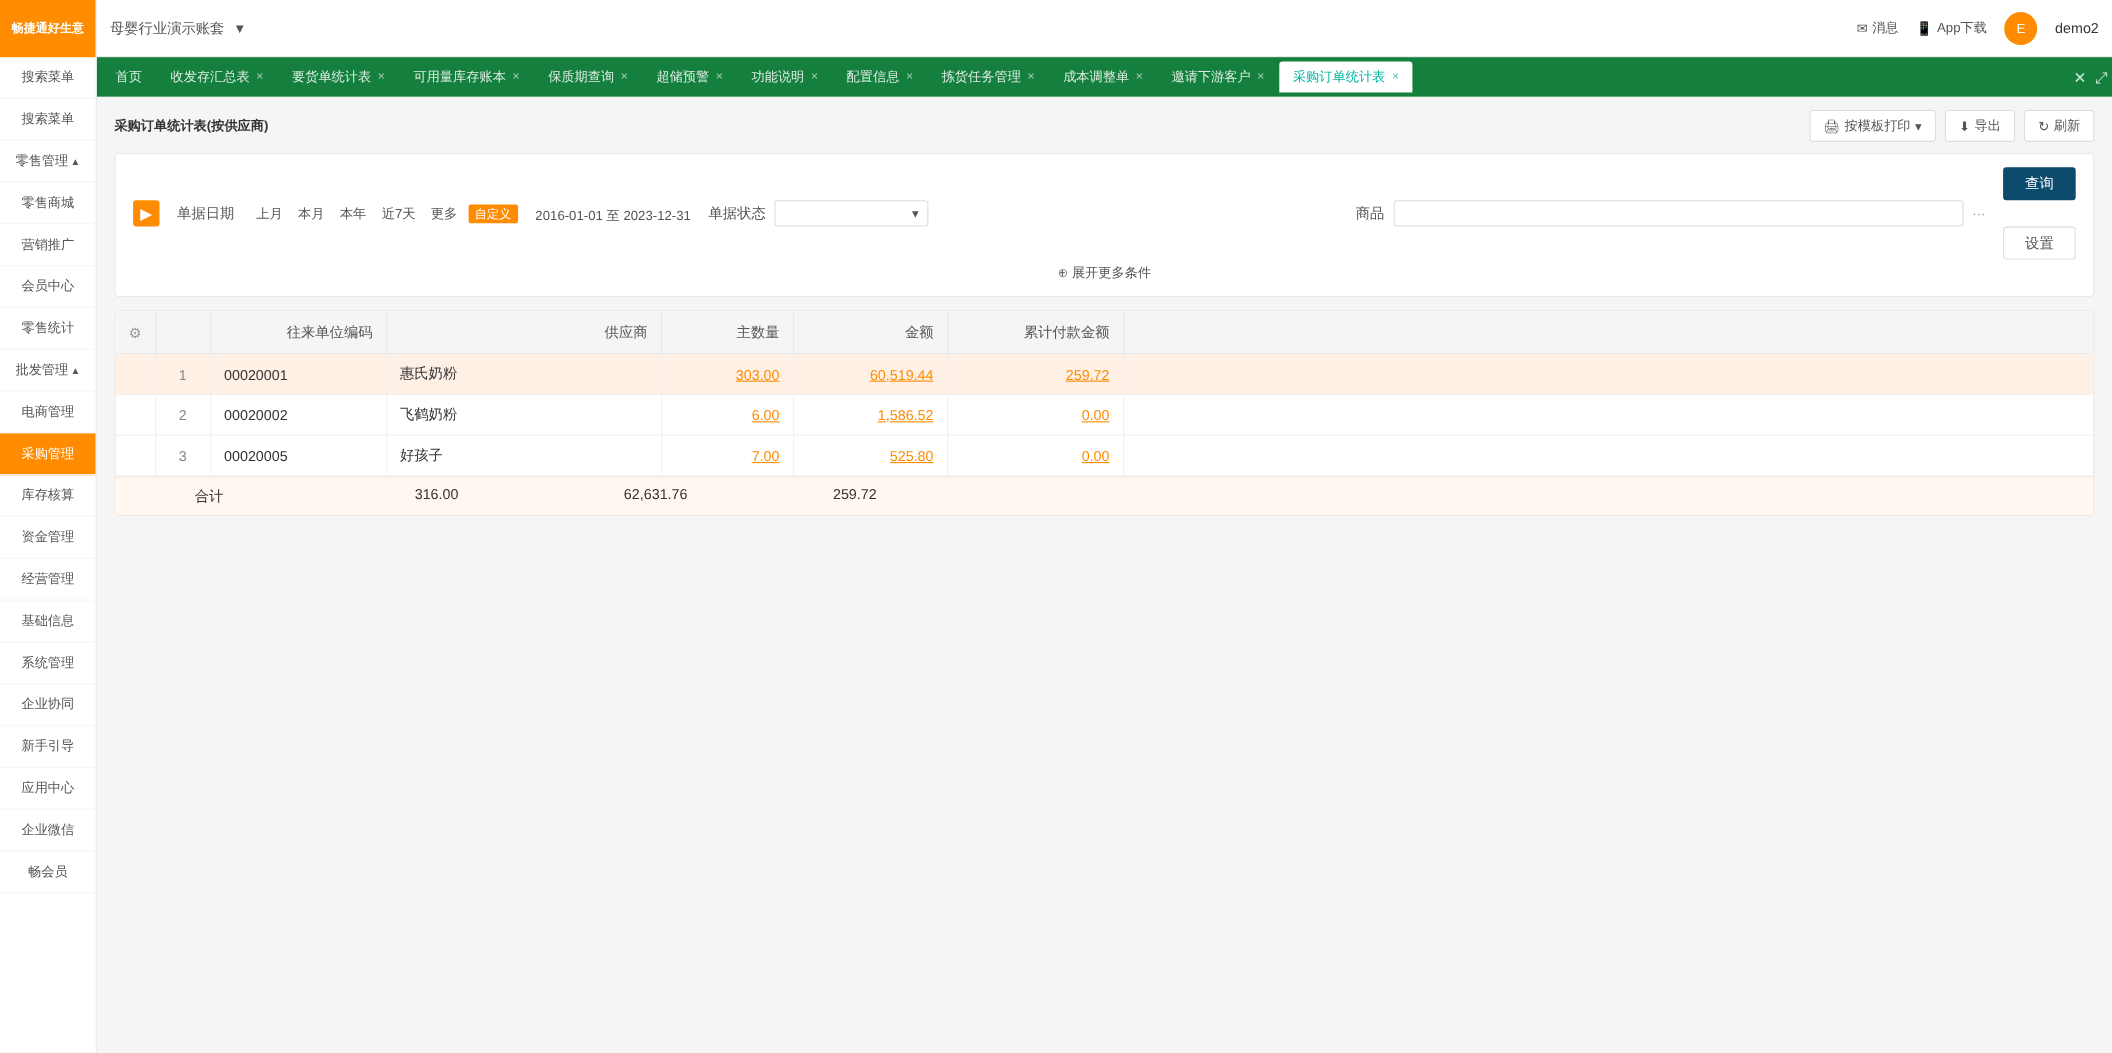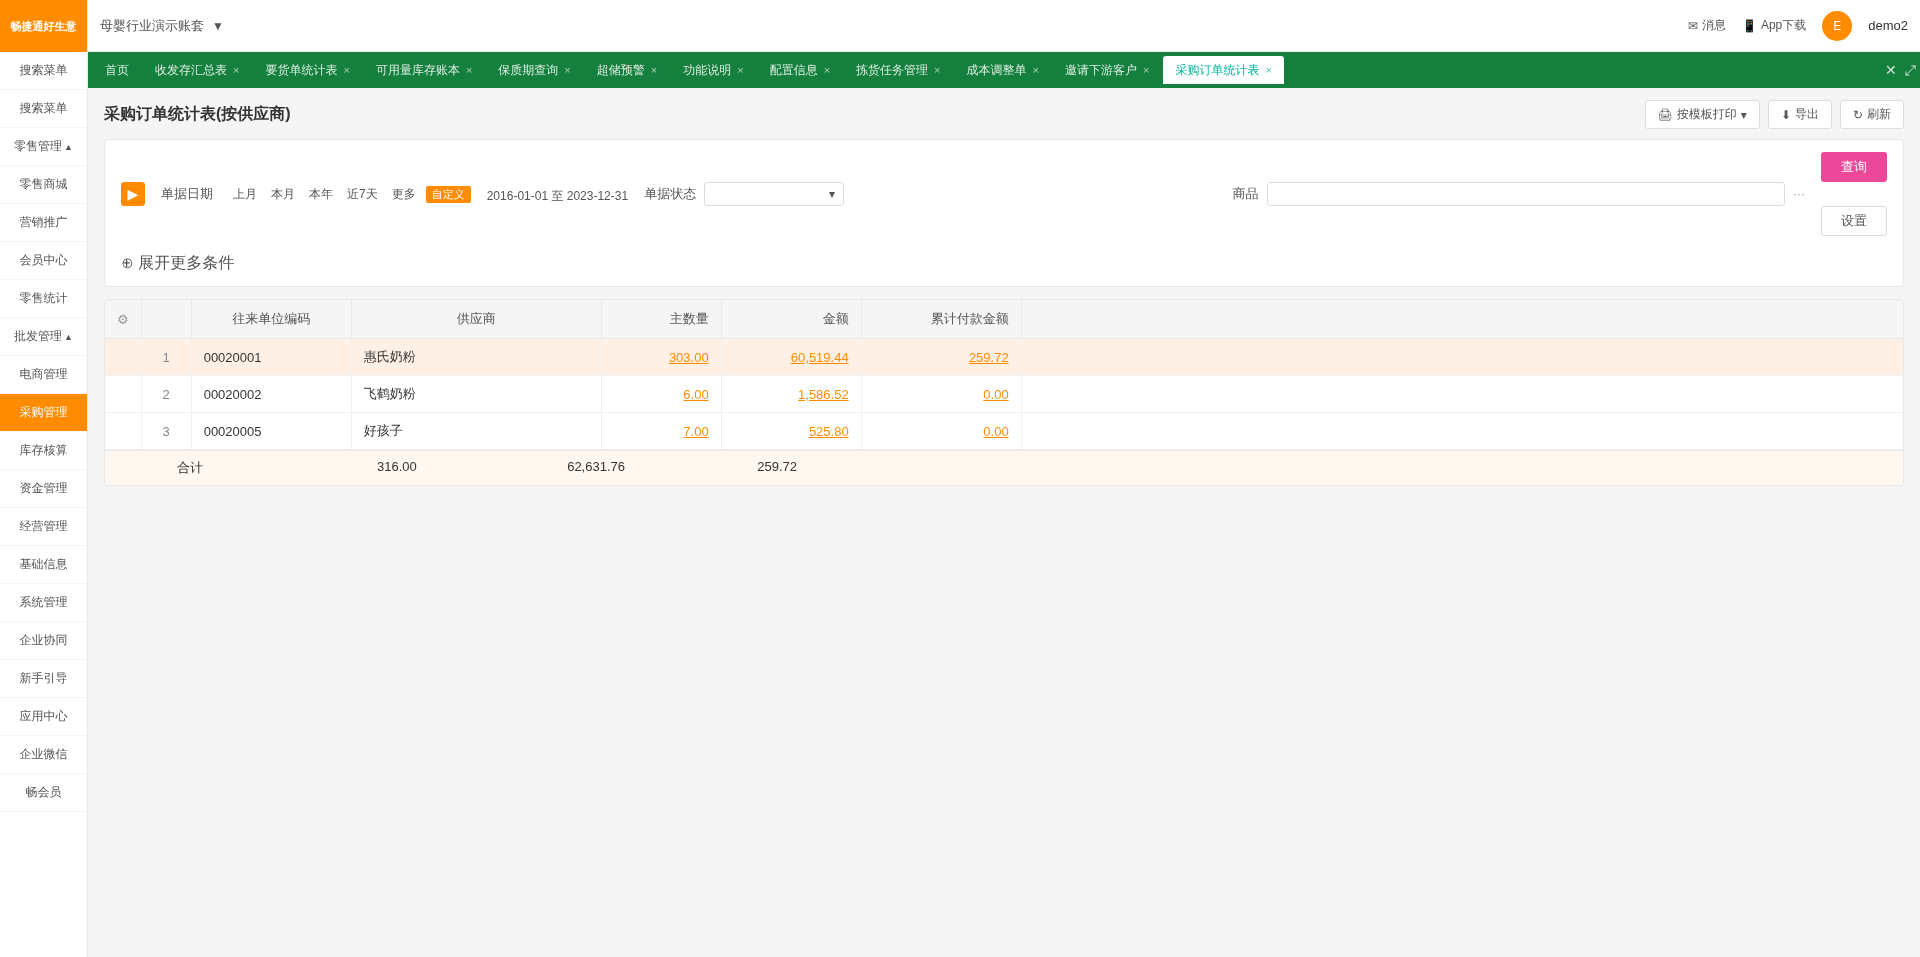--- a/index.html
+++ b/index.html
@@ -36,48 +36,48 @@
     .tab-item.active .tab-close { color: #00b4a0; }
     .tabbar-actions { margin-left: auto; display: flex; align-items: center; gap: 8px; }
     .tabbar-close-btn { color: #fff; background: none; border: none; cursor: pointer; font-size: 14px; opacity: 0.8; }
     .tabbar-expand-btn { color: #fff; background: none; border: none; cursor: pointer; font-size: 14px; opacity: 0.8; }
 
     
     .content { flex: 1; background: #f5f5f5; overflow-y: auto; padding: 12px 16px; }
 
     
     .page-header { display: flex; align-items: center; justify-content: space-between; margin-bottom: 10px; }
-    .page-title { font-size: 16px; font-weight: 600; color: #333; }
+    .page-title { font-size: 12px; font-weight: 600; color: #333; }
     .page-actions { display: flex; align-items: center; gap: 8px; }
     .btn-print { display: flex; align-items: center; gap: 4px; padding: 5px 12px; border: 1px solid #ddd; background: #fff; border-radius: 3px; cursor: pointer; font-size: 12px; color: #555; }
     .btn-export { display: flex; align-items: center; gap: 4px; padding: 5px 12px; border: 1px solid #ddd; background: #fff; border-radius: 3px; cursor: pointer; font-size: 12px; color: #555; }
     .btn-refresh { display: flex; align-items: center; gap: 4px; padding: 5px 12px; border: 1px solid #ddd; background: #fff; border-radius: 3px; cursor: pointer; font-size: 12px; color: #555; }
 
     
     .filter-area { background: #fff; border: 1px solid #e8e8e8; border-radius: 4px; padding: 12px 16px; margin-bottom: 12px; }
     .filter-row { display: flex; align-items: center; gap: 16px; flex-wrap: wrap; }
     .filter-toggle { width: 24px; height: 24px; background: #ff8c00; border: none; border-radius: 3px; cursor: pointer; color: #fff; font-size: 14px; display: flex; align-items: center; justify-content: center; flex-shrink: 0; }
     .filter-label { font-size: 13px; color: #555; white-space: nowrap; }
     .filter-date-shortcuts { display: flex; gap: 6px; align-items: center; }
     .filter-shortcut { font-size: 12px; color: #555; cursor: pointer; padding: 2px 4px; }
     .filter-custom-tag { background: #ff8c00; color: #fff; font-size: 11px; padding: 1px 6px; border-radius: 2px; cursor: pointer; }
     .filter-date-range { font-size: 12px; color: #555; margin-top: 4px; }
     .filter-select-group { display: flex; align-items: center; gap: 8px; flex: 1; }
     .filter-select { border: 1px solid #ddd; border-radius: 3px; padding: 4px 8px; font-size: 12px; color: #555; background: #fff; min-width: 140px; cursor: pointer; display: flex; align-items: center; justify-content: space-between; }
     .filter-input { border: 1px solid #ddd; border-radius: 3px; padding: 4px 8px; font-size: 12px; color: #555; flex: 1; min-width: 200px; }
     .filter-more { color: #999; font-size: 12px; cursor: pointer; }
-    .btn-query { background: #ec4899; color: #fff; border: none; border-radius: 3px; padding: 6px 20px; font-size: 13px; cursor: pointer; }
+    .btn-query { background: #0c4a6e; color: #fff; border: none; border-radius: 3px; padding: 6px 20px; font-size: 13px; cursor: pointer; }
     .btn-settings { background: #fff; color: #555; border: 1px solid #ddd; border-radius: 3px; padding: 5px 16px; font-size: 13px; cursor: pointer; margin-top: 20px; display: block; width: 100%; }
-    .filter-expand { text-align: left; margin-top: 17px; font-size: 16px; color: #555; cursor: pointer; }
+    .filter-expand { text-align: center; margin-top: 4px; font-size: 12px; color: #555; cursor: pointer; }
 
     
     .table-container { background: #fff; border: 1px solid #e8e8e8; border-radius: 4px; overflow: hidden; }
     table { width: 100%; border-collapse: collapse; }
     thead tr { background: #f5f5f5; }
-    thead th { padding: 10px 12px; text-align: center; font-size: 13px; color: #555; font-weight: normal; border-bottom: 1px solid #e8e8e8; border-right: 1px solid #e8e8e8; white-space: nowrap; }
+    thead th { padding: 10px 12px; text-align: right; font-size: 13px; color: #555; font-weight: normal; border-bottom: 1px solid #e8e8e8; border-right: 1px solid #e8e8e8; white-space: nowrap; }
     thead th:last-child { border-right: none; }
     tbody tr { border-bottom: 1px solid #f0f0f0; }
     tbody tr.row-highlighted { background: #fff0e6; }
     tbody td { padding: 9px 12px; font-size: 13px; color: #333; border-right: 1px solid #f0f0f0; }
     tbody td:last-child { border-right: none; }
     .td-link { color: #ff8c00; text-decoration: underline; cursor: pointer; }
     .col-settings { width: 36px; text-align: center; }
     .col-no { width: 50px; text-align: center; }
     .col-code { width: 160px; }
     .col-supplier { width: 250px; }

